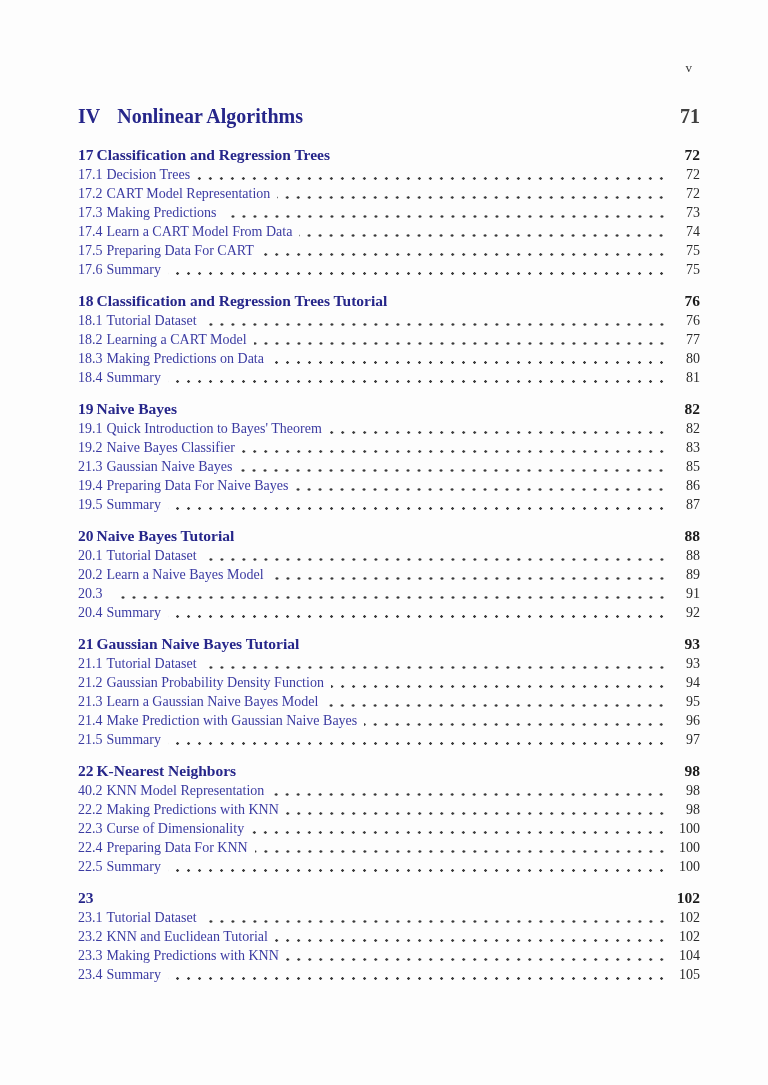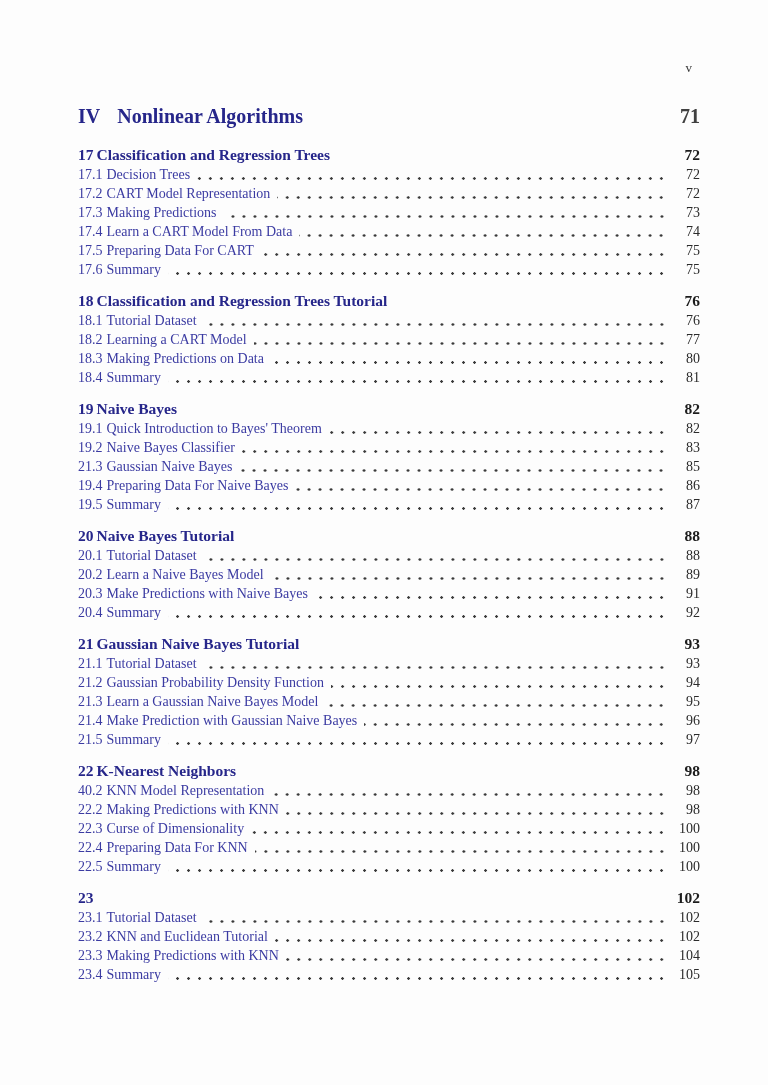--- a/index.html
+++ b/index.html
@@ -225,21 +225,20 @@
           <span class="sec-page pagenum">88</span>
         </div>
         <div class="row sec-row">
           <span class="sec-num">20.2</span>
           <span class="sec-title">Learn a Naive Bayes Model</span>
           <span class="leader"></span>
           <span class="sec-page pagenum">89</span>
         </div>
         <div class="row sec-row">
           <span class="sec-num">20.3</span>
-          <span class="sec-title">Make Predictions with Naive Bayes</span>
           <span class="leader"></span>
           <span class="sec-page pagenum">91</span>
         </div>
         <div class="row sec-row">
           <span class="sec-num">20.4</span>
           <span class="sec-title">Summary</span>
           <span class="leader"></span>
           <span class="sec-page pagenum">92</span>
         </div>
       </div>

